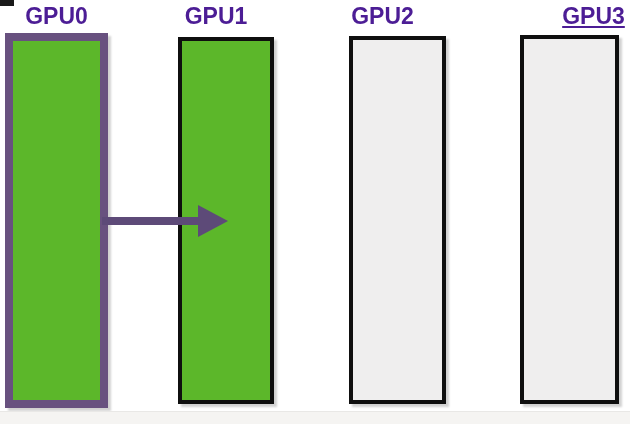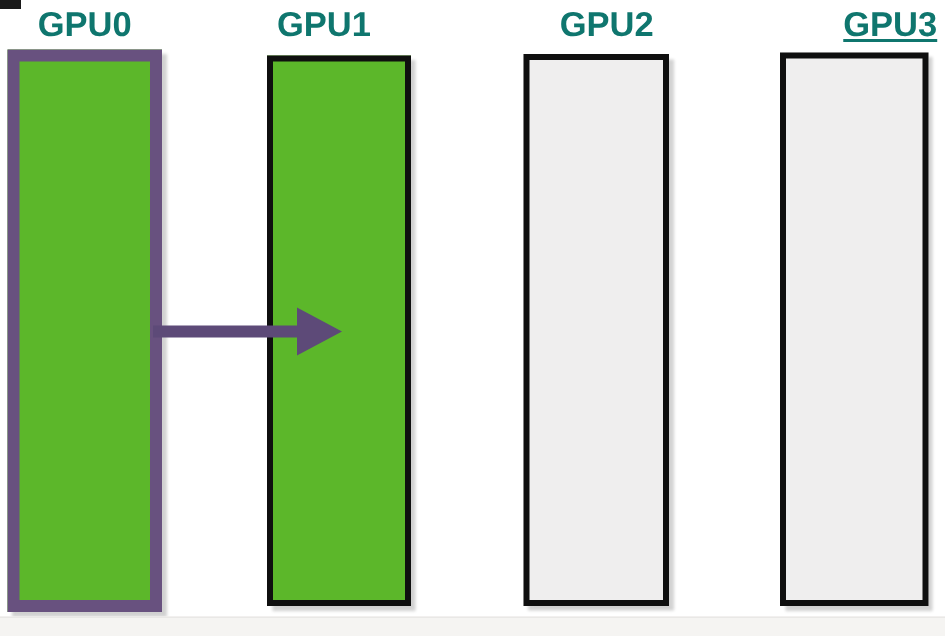--- a/index.html
+++ b/index.html
@@ -13,37 +13,37 @@
     overflow: hidden;
     background: #ffffff;
     font-family: "Liberation Sans", sans-serif;
   }
   .gpu-label {
     position: absolute;
     top: 2px;
     text-align: center;
     font-size: 23px;
     font-weight: 600;
-    color: #0f766e;
+    color: #4c1d95;
     line-height: 28px;
     user-select: none;
   }
   .gpu-rect {
     position: absolute;
     box-sizing: border-box;
     box-shadow: 3px 3px 2px rgba(0,0,0,0.18);
   }
   .gpu-rect.black-border { border: 4px solid #0f0f0f; }
   .gpu-rect.purple-border { border: 8px solid #68517f; }
   .fill-green { background: #5cb72a; }
   .fill-gray  { background: #efeeee; }
 
   #label-gpu0 { left: 5px;   width: 103px; }
   #label-gpu1 { left: 168px; width: 96px; }
-  #label-gpu2 { left: 356px; width: 97px; }
+  #label-gpu2 { left: 334px; width: 97px; }
   #label-gpu3 { left: 544px; width: 99px; text-decoration: underline; }
 
   #rect-gpu0 { left: 5px;   top: 33px; width: 103px; height: 375px; }
   #rect-gpu1 { left: 178px; top: 37px; width: 96px;  height: 367px; }
   #rect-gpu2 { left: 349px; top: 36px; width: 97px;  height: 368px; }
   #rect-gpu3 { left: 520px; top: 35px; width: 99px;  height: 369px; }
 
   #copy-arrow {
     position: absolute;
     left: 100px;

